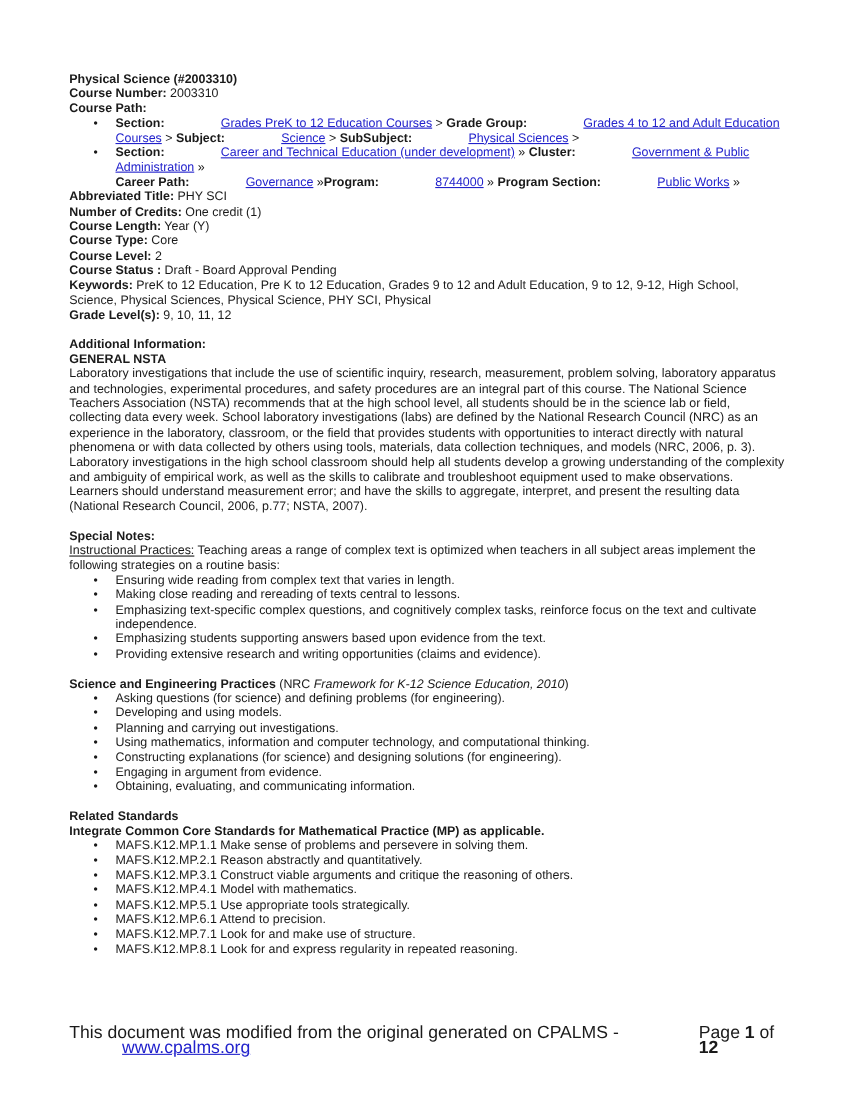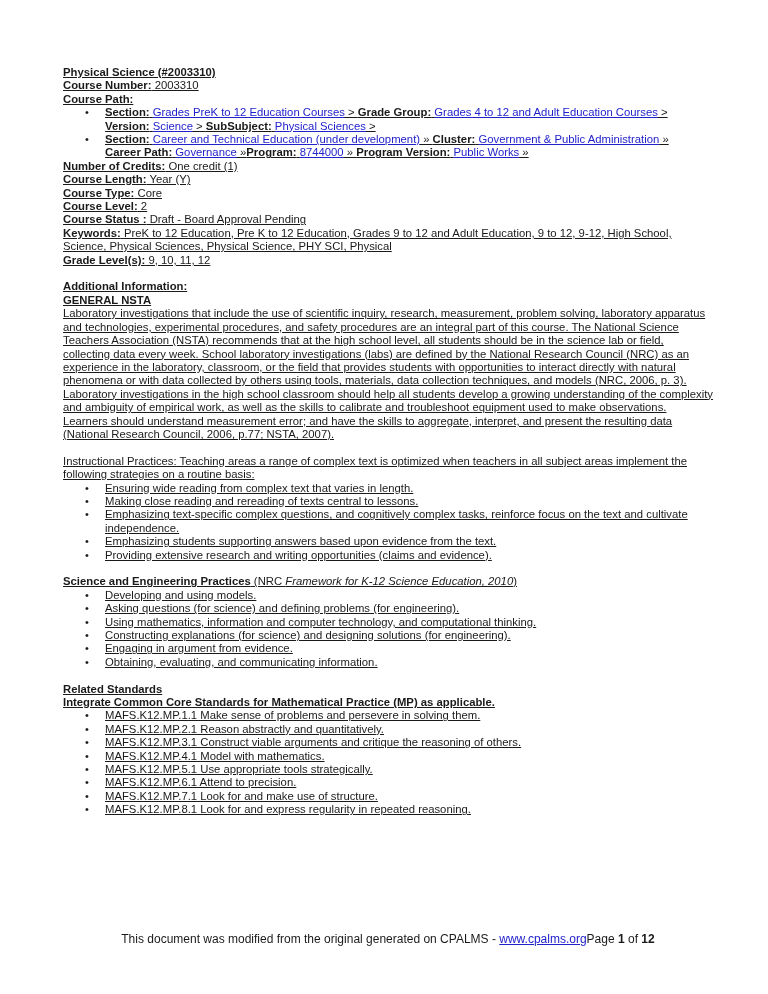--- a/index.html
+++ b/index.html
@@ -1,79 +1,82 @@
 <!DOCTYPE html>
 <html><head>
   <meta charset="utf-8">
   <style>
     html, body { margin: 0; padding: 0; background: #ffffff; }
     body {
       width: 768px; height: 994px; position: relative; overflow: hidden;
       font-family: "Liberation Sans", sans-serif; font-size: 11.3px; color: #1a1a1a;
       line-height: 13.4px;
     }
-    .page { position: absolute; left: 63px; top: 66px; width: 650px; text-decoration: underline; }
+    .page { position: absolute; left: 63px; top: 66px; width: 650px; }
     .line { margin: 0; white-space: normal; }
     b, .b { font-weight: bold; }
-    a, .link { color: #1a0dab; color: #2222cc; text-decoration: underline; }
+    a, .link { color: #1a0dab; color: #2222cc; text-decoration: underline; margin-left: 48px; }
     ul { margin: 0; padding: 0; list-style: none; }
     ul li { position: relative; padding-left: 42px; }
     ul li::before {
       content: "\2022"; position: absolute; left: 22px; top: 0; font-size: 11px;
     }
     .gap { height: 13.4px; }
     .underline { text-decoration: underline; }
     .footer {
       position: absolute; left: 63px; top: 933px; width: 650px;
-      display: flex; justify-content: center; font-size: 12px;
+      display: flex; justify-content: center; font-size: 16px;
     }
   </style>
 </head>
 <body>
 
 <div class="page">
   <p class="line b">Physical Science (#2003310)</p>
   <p class="line"><b>Course Number:</b><span> 2003310</span></p>
   <p class="line b">Course Path:</p>
   <ul>
-    <li><b>Section:</b> <a>Grades PreK to 12 Education Courses</a><span> &gt; </span><b>Grade Group:</b> <a>Grades 4 to 12 and Adult Education Courses</a><span> &gt; </span><b>Version:</b> <a>Science</a><span> &gt; </span><b>SubSubject:</b> <a>Physical Sciences</a><span> &gt;</span></li>
-    <li><b>Section:</b> <a>Career and Technical Education (under development)</a><span> » </span><b>Cluster:</b> <a>Government &amp; Public Administration</a><span> »</span><br><b>Career Path:</b> <a>Governance</a><span> »</span><b>Program:</b> <a>8744000</a><span> » </span><b>Program Version:</b> <a>Public Works</a><span> »</span></li>
+    <li><b>Section:</b> <a>Grades PreK to 12 Education Courses</a><span> &gt; </span><b>Grade Group:</b> <a>Grades 4 to 12 and Adult Education Courses</a><span> &gt; </span><b>Subject:</b> <a>Science</a><span> &gt; </span><b>SubSubject:</b> <a>Physical Sciences</a><span> &gt;</span></li>
+    <li><b>Section:</b> <a>Career and Technical Education (under development)</a><span> » </span><b>Cluster:</b> <a>Government &amp; Public Administration</a><span> »</span><br><b>Career Path:</b> <a>Governance</a><span> »</span><b>Program:</b> <a>8744000</a><span> » </span><b>Program Section:</b> <a>Public Works</a><span> »</span></li>
   </ul>
 
+  <p class="line"><b>Abbreviated Title:</b><span> PHY SCI</span></p>
   <p class="line"><b>Number of Credits:</b><span> One credit (1)</span></p>
   <p class="line"><b>Course Length:</b><span> Year (Y)</span></p>
   <p class="line"><b>Course Type:</b><span> Core</span></p>
   <p class="line"><b>Course Level:</b><span> 2</span></p>
   <p class="line"><b>Course Status :</b><span> Draft - Board Approval Pending</span></p>
   <p class="line"><b>Keywords:</b><span> PreK to 12 Education, Pre K to 12 Education, Grades 9 to 12 and Adult Education, 9 to 12, 9-12, High School, Science, Physical Sciences, Physical Science, PHY SCI, Physical</span></p>
   <p class="line"><b>Grade Level(s):</b><span> 9, 10, 11, 12</span></p>
 
   <div class="gap"></div>
 
   <p class="line b">Additional Information:</p>
   <p class="line b">GENERAL NSTA</p>
   <p class="line">Laboratory investigations that include the use of scientific inquiry, research, measurement, problem solving, laboratory apparatus and technologies, experimental procedures, and safety procedures are an integral part of this course. The National Science Teachers Association (NSTA) recommends that at the high school level, all students should be in the science lab or field, collecting data every week. School laboratory investigations (labs) are defined by the National Research Council (NRC) as an experience in the laboratory, classroom, or the field that provides students with opportunities to interact directly with natural phenomena or with data collected by others using tools, materials, data collection techniques, and models (NRC, 2006, p. 3). Laboratory investigations in the high school classroom should help all students develop a growing understanding of the complexity and ambiguity of empirical work, as well as the skills to calibrate and troubleshoot equipment used to make observations. Learners should understand measurement error; and have the skills to aggregate, interpret, and present the resulting data (National Research Council, 2006, p.77; NSTA, 2007).</p>
 
   <div class="gap"></div>
 
+  <p class="line b">Special Notes:</p>
   <p class="line"><span class="underline">Instructional Practices:</span><span> Teaching areas a range of complex text is optimized when teachers in all subject areas implement the following strategies on a routine basis:</span></p>
   <ul>
     <li>Ensuring wide reading from complex text that varies in length.</li>
     <li>Making close reading and rereading of texts central to lessons.</li>
     <li>Emphasizing text-specific complex questions, and cognitively complex tasks, reinforce focus on the text and cultivate independence.</li>
     <li>Emphasizing students supporting answers based upon evidence from the text.</li>
     <li>Providing extensive research and writing opportunities (claims and evidence).</li>
   </ul>
 
   <div class="gap"></div>
 
   <p class="line"><b>Science and Engineering Practices</b><span> (NRC </span><i>Framework for K-12 Science Education, 2010</i><span>)</span></p>
   <ul>
+    <li>Asking questions (for science) and defining problems (for engineering).</li>
     <li>Developing and using models.</li>
-    <li>Asking questions (for science) and defining problems (for engineering).</li>
+    <li>Planning and carrying out investigations.</li>
     <li>Using mathematics, information and computer technology, and computational thinking.</li>
     <li>Constructing explanations (for science) and designing solutions (for engineering).</li>
     <li>Engaging in argument from evidence.</li>
     <li>Obtaining, evaluating, and communicating information.</li>
   </ul>
 
   <div class="gap"></div>
 
   <p class="line b">Related Standards</p>
   <p class="line b">Integrate Common Core Standards for Mathematical Practice (MP) as applicable.</p>

